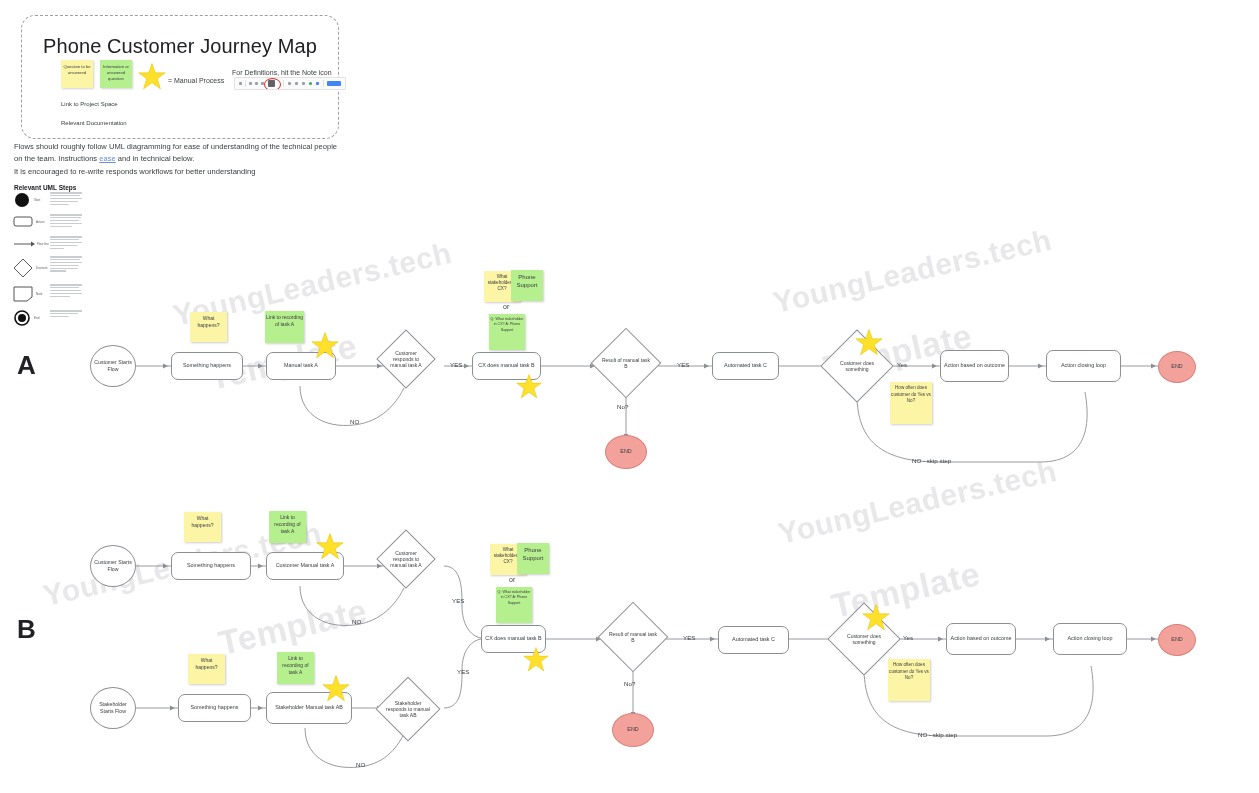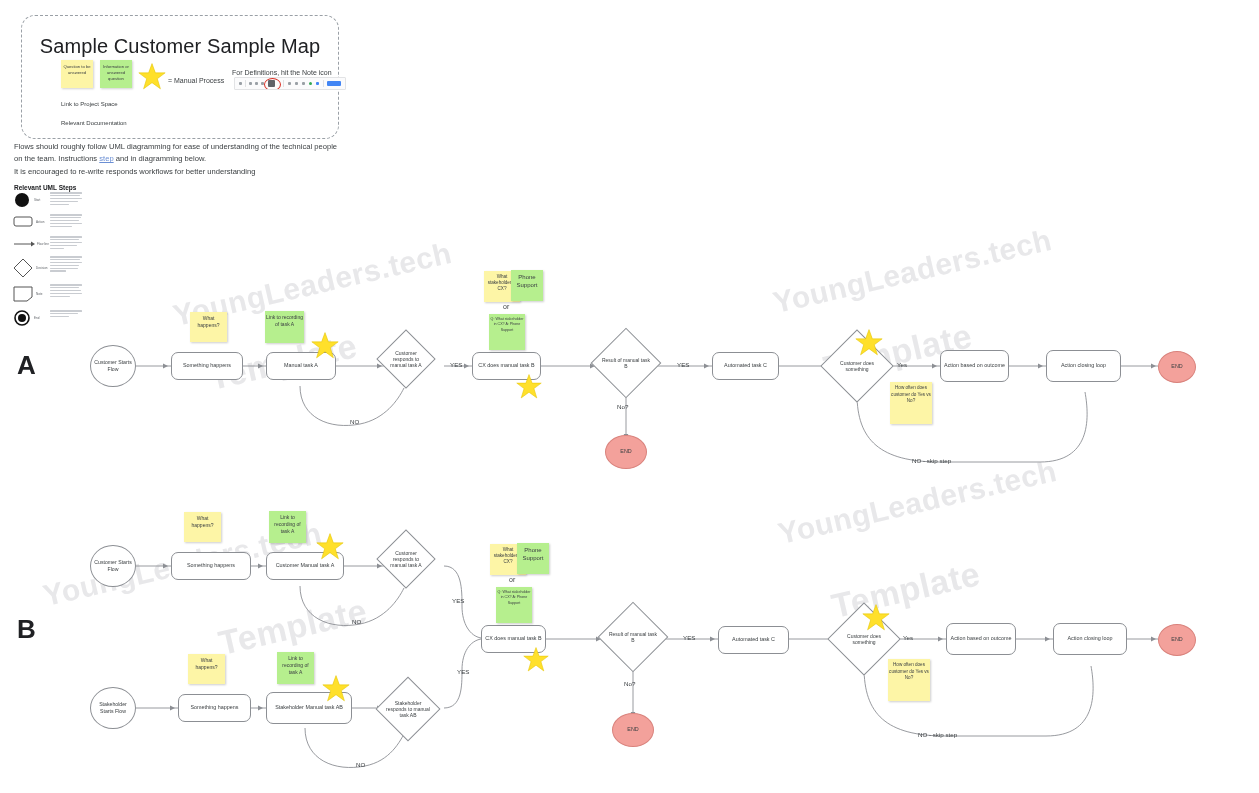--- a/index.html
+++ b/index.html
@@ -95,21 +95,21 @@
       <div class="wm r" style="left: 205px; top: 360px; font-size: 34px;">Template</div>
       <div class="wm r" style="left: 770px; top: 287px; font-size: 30px;">YoungLeaders.tech</div>
       <div class="wm r" style="left: 820px; top: 350px; font-size: 34px;">Template</div>
       <div class="wm r" style="left: 40px; top: 580px; font-size: 30px;">YoungLeaders.tech</div>
       <div class="wm r" style="left: 215px; top: 625px; font-size: 34px;">Template</div>
       <div class="wm r" style="left: 775px; top: 518px; font-size: 30px;">YoungLeaders.tech</div>
       <div class="wm r" style="left: 828px; top: 588px; font-size: 34px;">Template</div>
     </div>
 
   <div id="header-card">
-    <div id="doc-title">Sample Customer Sample Map</div>
+    <div id="doc-title">Phone Customer Journey Map</div>
 
     <div class="note y" id="legend-note-q">Question to be answered</div>
     <div class="note g" id="legend-note-i">Information or answered question</div>
 
     <svg id="star-legend" viewBox="0 0 100 96">
       <polygon points="50,2 62,35 97,35 69,56 80,92 50,70 20,92 31,56 3,35 38,35" fill="#ffe02b" stroke="#e3c400" stroke-width="2"></polygon>
     </svg>
     <div id="manual-process-label">= Manual Process</div>
 
     <div id="defs-label">For Definitions, hit the Note icon</div>
@@ -131,21 +131,21 @@
       <span class="sep" style="left:88px"></span>
       <span class="ti" style="left:92px"></span>
       <span class="blue-pill"></span>
     </div>
 
     <div class="hdr-link" id="link-project">Link to Project Space</div>
     <div class="hdr-link" id="link-docs">Relevant Documentation</div>
   </div>
 
   <div id="intro">
-    <span>Flows should roughly follow UML diagramming for ease of understanding of the technical people on the team. Instructions </span><a href="#">step</a><span> and in diagramming below.</span><br>
+    <span>Flows should roughly follow UML diagramming for ease of understanding of the technical people on the team. Instructions </span><a href="#">ease</a><span> and in technical below.</span><br>
     <span>It is encouraged to re-write responds workflows for better understanding</span>
   </div>
 
   <div id="uml-title">Relevant UML Steps</div>
   <div id="uml-legend">
 
     <div class="uml-row">
       <svg class="uml-shape" style="left:2px;top:0px" width="16" height="16">
         <circle cx="8" cy="8" r="7" fill="#111"></circle>
       </svg>

